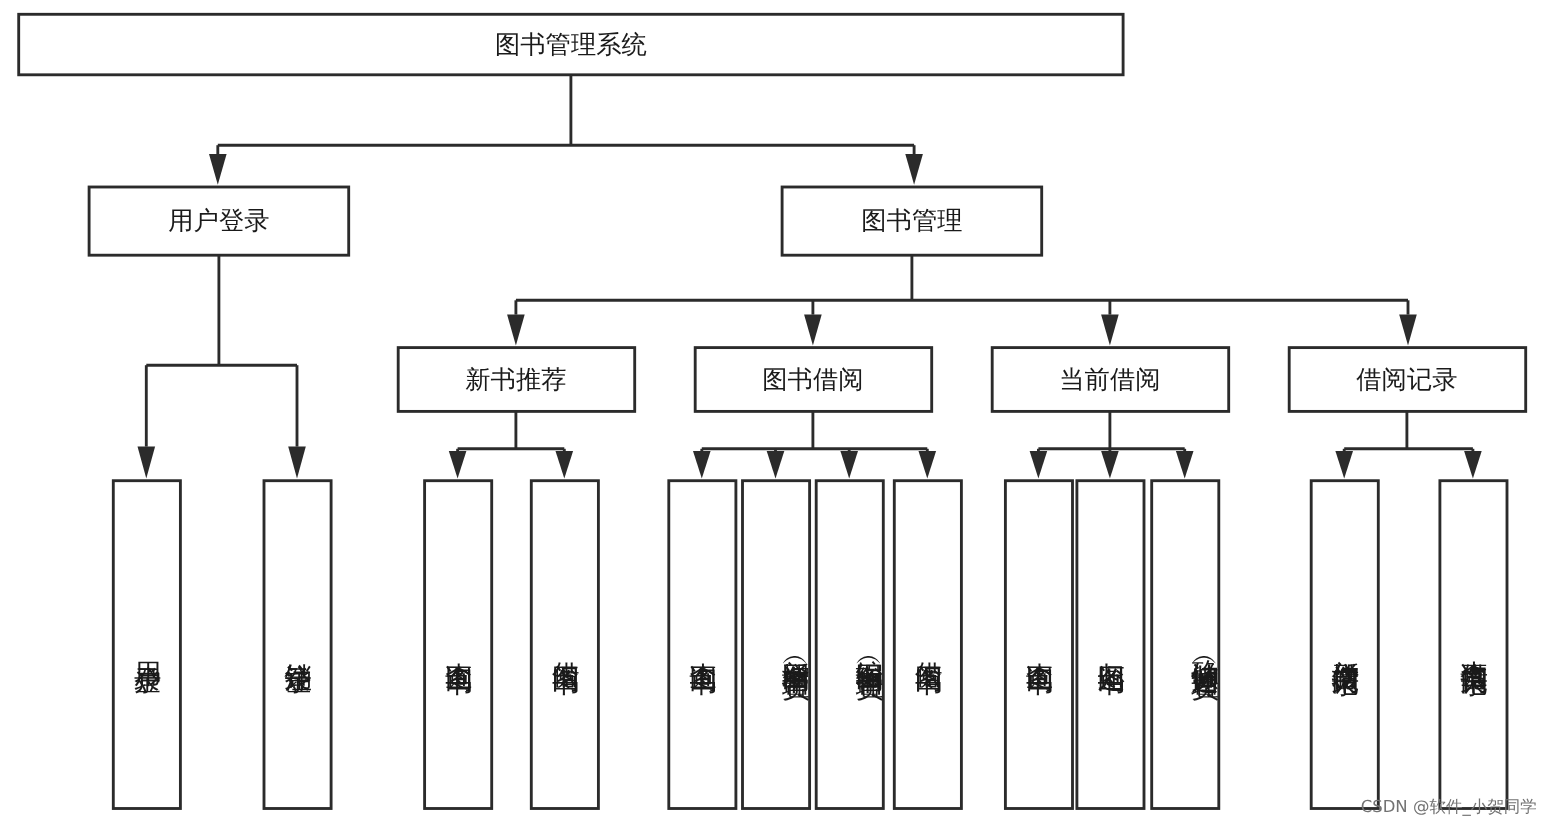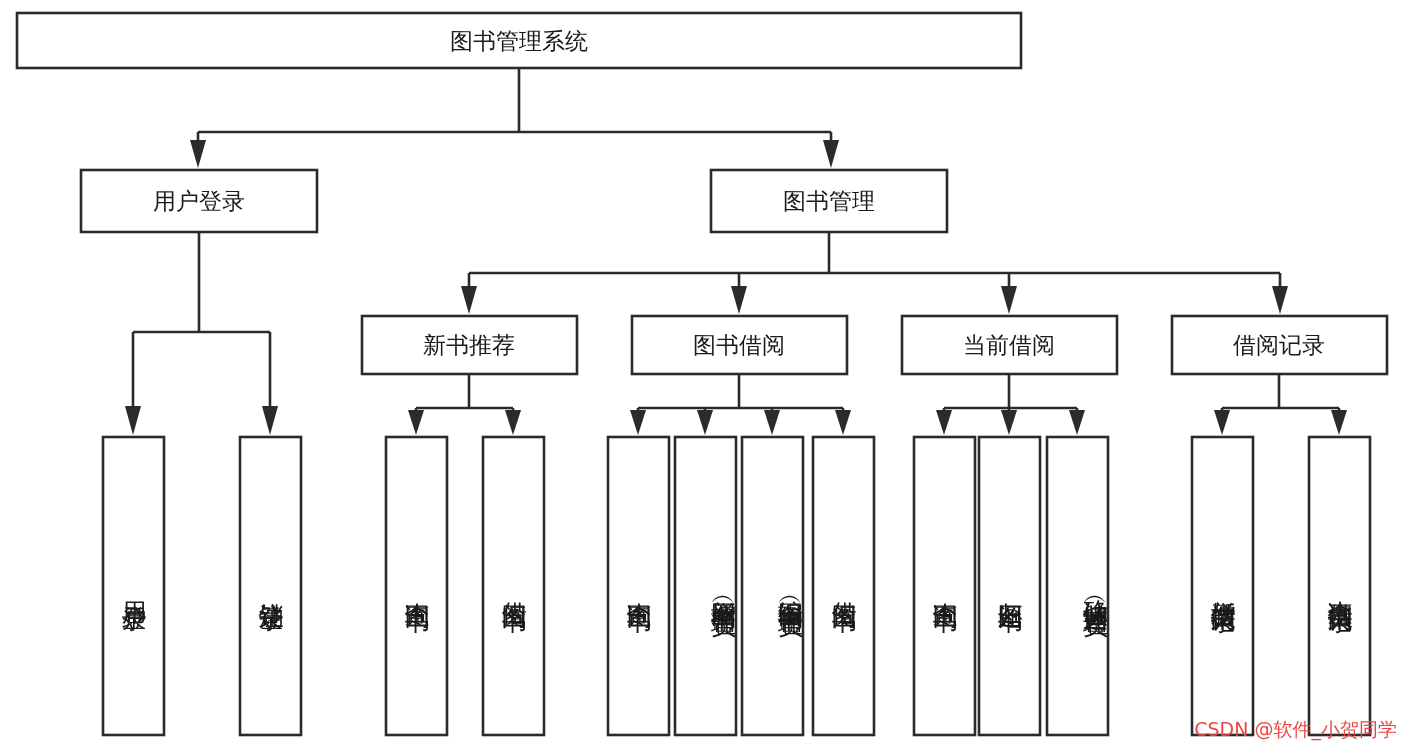--- a/index.html
+++ b/index.html
@@ -66,22 +66,22 @@
     user-select: none;
   }
   .leaf-label.top-align {
     align-items: flex-start;
   }
   #watermark {
     position: absolute;
     right: 8px;
     bottom: 4px;
     font-family: "DejaVu Sans", "Liberation Sans", sans-serif;
-    font-size: 19px;
-    color: #ef4444;
+    font-size: 15px;
+    color: #737373;
     white-space: nowrap;
     user-select: none;
   }
 </style>
 </head>
 <body>
 
 <div id="diagram-root">
 
   <svg id="tree-svg" viewBox="0 0 1405 747">

